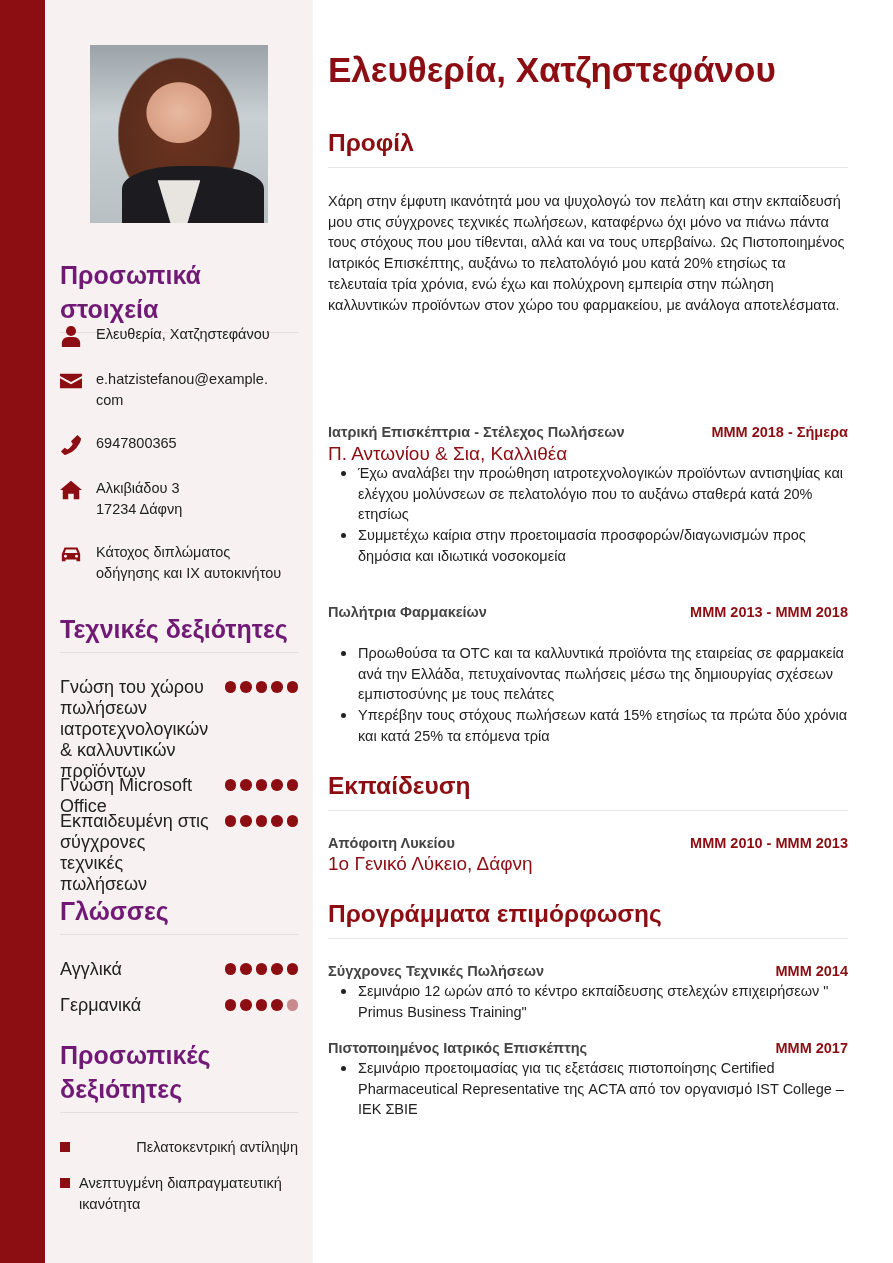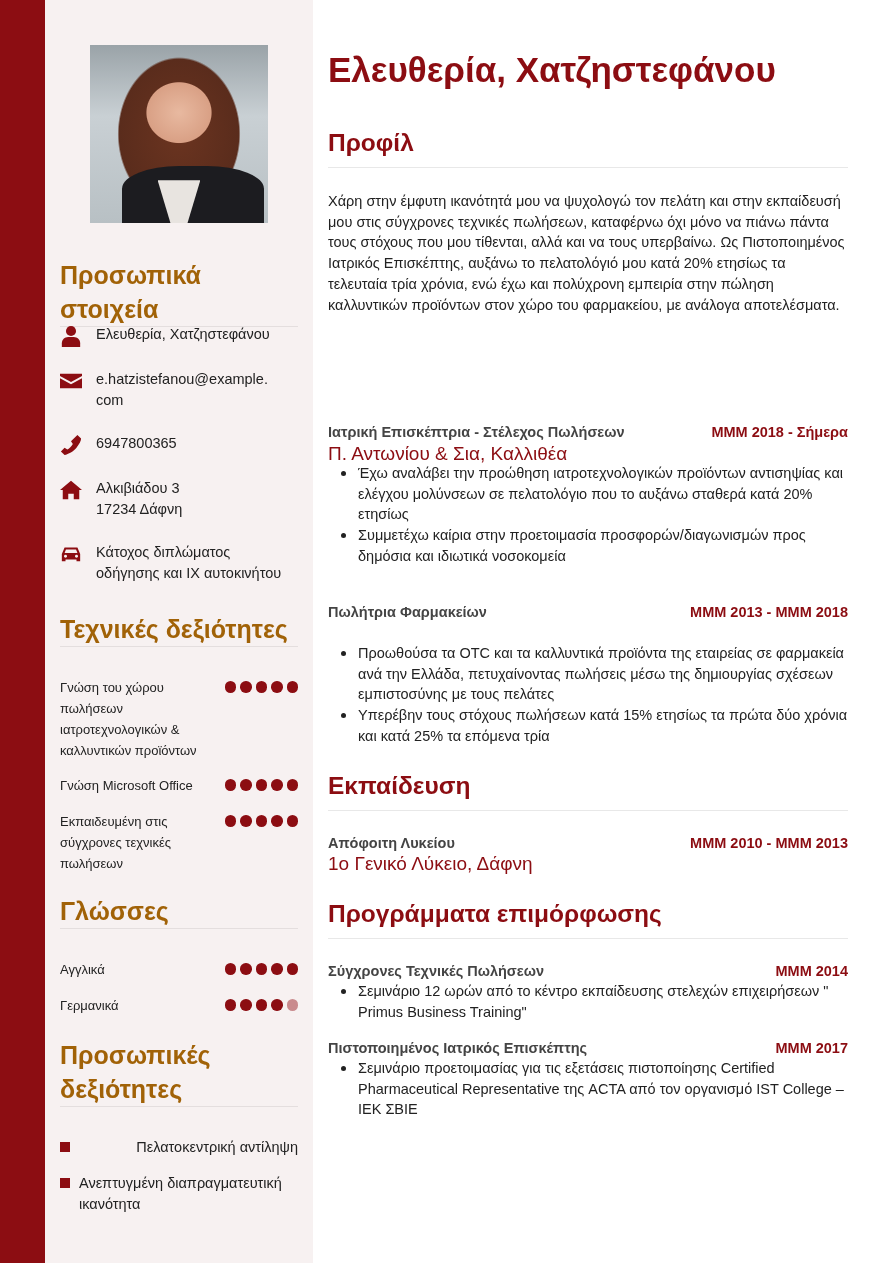--- a/index.html
+++ b/index.html
@@ -10,26 +10,26 @@
     .main { position: absolute; left: 313px; top: 0; width: 580px; height: 1263px; padding: 0 45px 0 15px; }
 
     .photo { position: absolute; left: 45px; top: 45px; width: 178px; height: 178px;
       background: radial-gradient(ellipse 30% 28% at 50% 38%, #e8b9a0 0%, #d9a085 60%, transparent 62%),
                   radial-gradient(ellipse 48% 60% at 50% 50%, #6b3420 0%, #5a2c1c 70%, transparent 72%),
                   linear-gradient(180deg, #9aa3a8 0%, #c9d0d4 40%, #b8c0c4 100%);
       overflow: hidden; }
     .photo .jacket { position: absolute; left: 18%; bottom: 0; width: 80%; height: 32%; background: #1c1c20; border-radius: 40% 40% 0 0; }
     .photo .shirt { position: absolute; left: 38%; bottom: 0; width: 24%; height: 24%; background: #e8e4e0; clip-path: polygon(0 0,100% 0,70% 100%,30% 100%); }
 
-    .sb-heading { position: absolute; left: 15px; width: 238px; color: #a16207; font-size: 25px; line-height: 34px; border-bottom: 1px solid #e4dede; }
+    .sb-heading { position: absolute; left: 15px; width: 238px; color: #701a75; font-size: 25px; line-height: 34px; padding-bottom: 6px; border-bottom: 1px solid #e4dede; }
     .contact { position: absolute; left: 15px; width: 238px; display: flex; font-size: 14.5px; line-height: 21px; color: #222; }
     .contact .ic { width: 36px; flex: none; display: flex; align-items: flex-start; padding-top: 1px; }
     .contact .ic svg { width: 22px; height: 22px; fill: #8c0d12; }
 
-    .skill { position: absolute; left: 15px; width: 238px; display: flex; justify-content: space-between; font-size: 13px; line-height: 21px; color: #222; }
+    .skill { position: absolute; left: 15px; width: 238px; display: flex; justify-content: space-between; font-size: 18px; line-height: 21px; color: #222; }
     .skill .lbl { width: 165px; }
     .dots { display: flex; gap: 4px; padding-top: 4px; }
     .dot { width: 11.5px; height: 11.5px; border-radius: 50%; background: #8c0d12; }
     .dot.half { background: #c98a8d; }
 
     .soft { position: absolute; left: 15px; width: 238px; display: flex; font-size: 14.5px; line-height: 21px; color: #222; justify-content: space-between; }
     .soft .sq { width: 10px; height: 10px; background: #8c0d12; flex: none; margin: 5px 9px 0 0; }
 
     .name { position: absolute; left: 15px; top: 50px; font-size: 35px; font-weight: bold; color: #8c0d12; line-height: 40px; }
     .m-heading { position: absolute; left: 15px; width: 520px; color: #8c0d12; font-size: 24.5px; line-height: 32px; padding-bottom: 8px; border-bottom: 1px solid #e8e8e8; }

